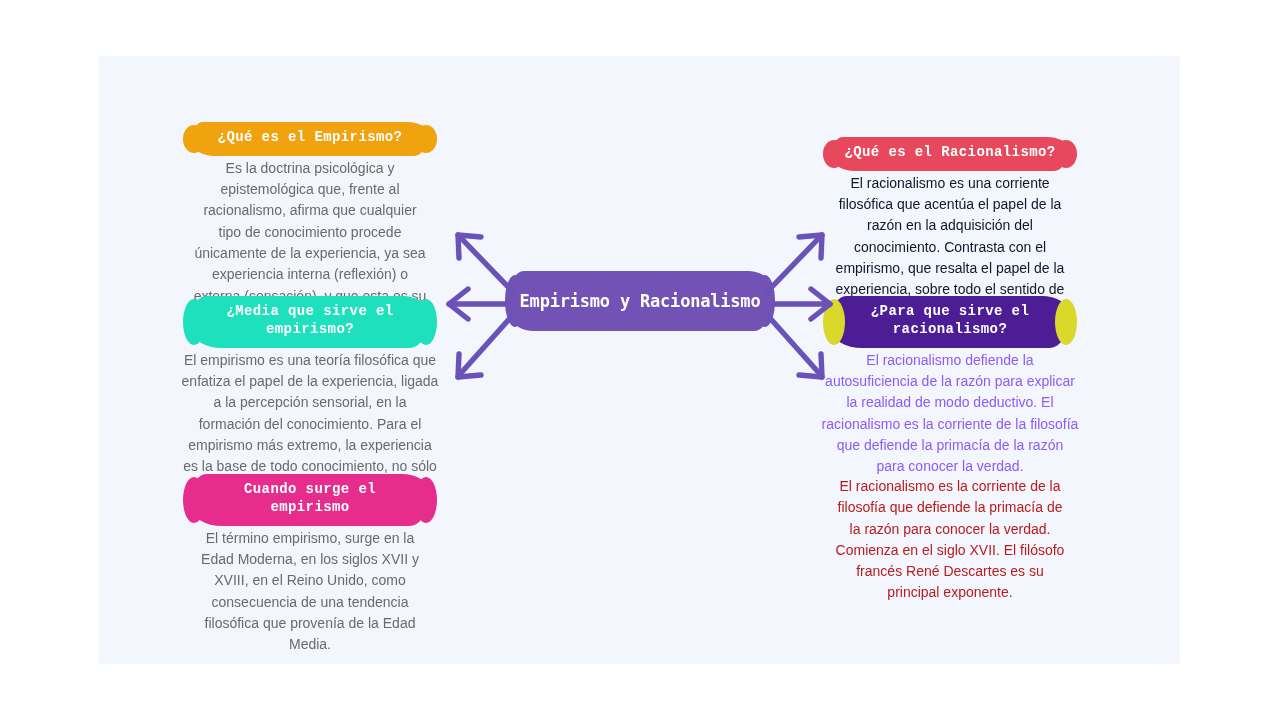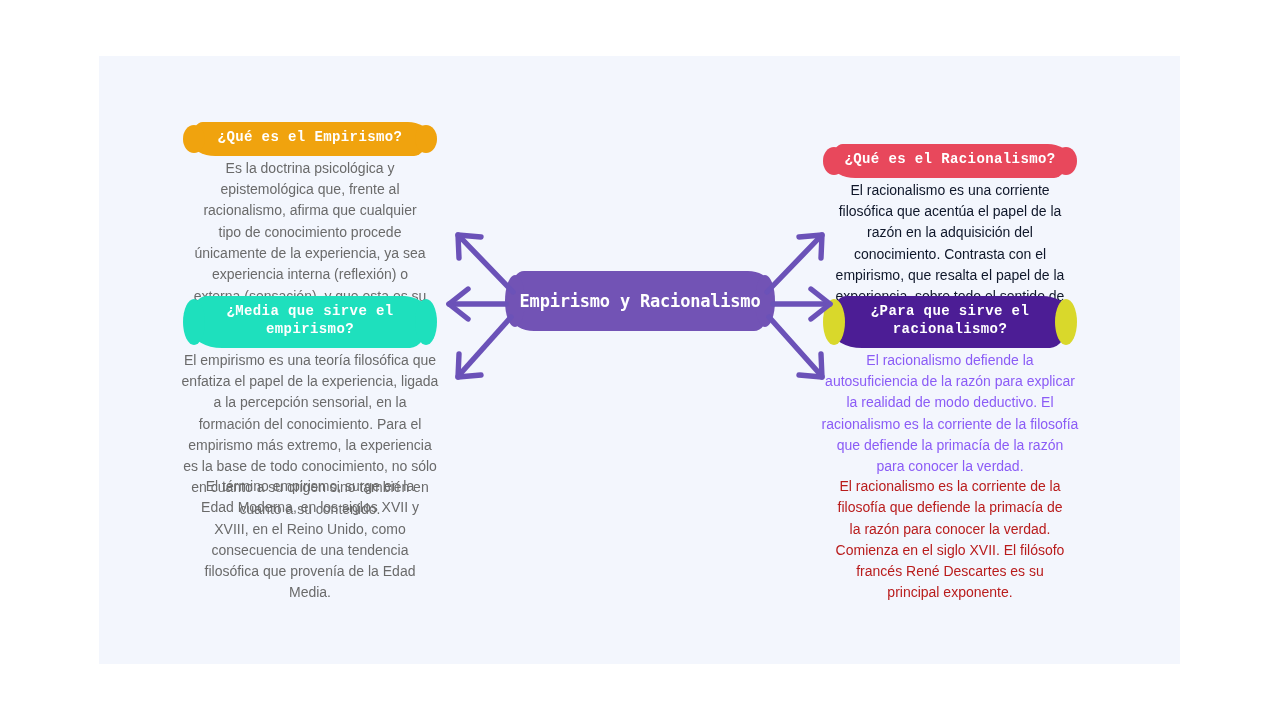--- a/index.html
+++ b/index.html
@@ -142,24 +142,29 @@
   <div class="branch left" style="top:240px;">
     <div class="banner" style="background:#1ee0bd;">
       <span class="stroke-l" style="background: rgb(30, 224, 189);"></span>
       <span class="stroke-r" style="background: rgb(30, 224, 189);"></span>
       <span class="label">¿Media que sirve el empirismo?</span>
     </div>
     <p class="para wide" style="color: rgb(106, 106, 106);">El empirismo es una teoría filosófica que enfatiza el papel de la experiencia, ligada a la percepción sensorial, en la formación del conocimiento. Para el empirismo más extremo, la experiencia es la base de todo conocimiento, no sólo en cuanto a su origen sino también en cuanto a su contenido.</p>
   </div>
 
   <div class="branch left" style="top:418px;">
+    <div class="banner" style="background:#e62d8d;">
+      <span class="stroke-l" style="background: rgb(230, 45, 141);"></span>
+      <span class="stroke-r" style="background: rgb(230, 45, 141);"></span>
+      <span class="label">Cuando surge el empirismo</span>
+    </div>
     <p class="para" style="color: rgb(106, 106, 106);">El término empirismo, surge en la Edad Moderna, en los siglos XVII y XVIII, en el Reino Unido, como consecuencia de una tendencia filosófica que provenía de la Edad Media.</p>
   </div>
 
-  <div class="branch right" style="top:88px;">
+  <div class="branch right" style="top:81px;">
     <div class="banner" style="background:#e8485c;">
       <span class="stroke-l" style="background: rgb(232, 72, 92);"></span>
       <span class="stroke-r" style="background: rgb(232, 72, 92);"></span>
       <span class="label">¿Qué es el Racionalismo?</span>
     </div>
     <p class="para" style="color: #0f172a;">El racionalismo es una corriente filosófica que acentúa el papel de la razón en la adquisición del conocimiento. Contrasta con el empirismo, que resalta el papel de la experiencia, sobre todo el sentido de la percepción.</p>
   </div>
 
   <div class="branch right" style="top:240px;">
     <div class="banner" style="background:#4c1d95;">

